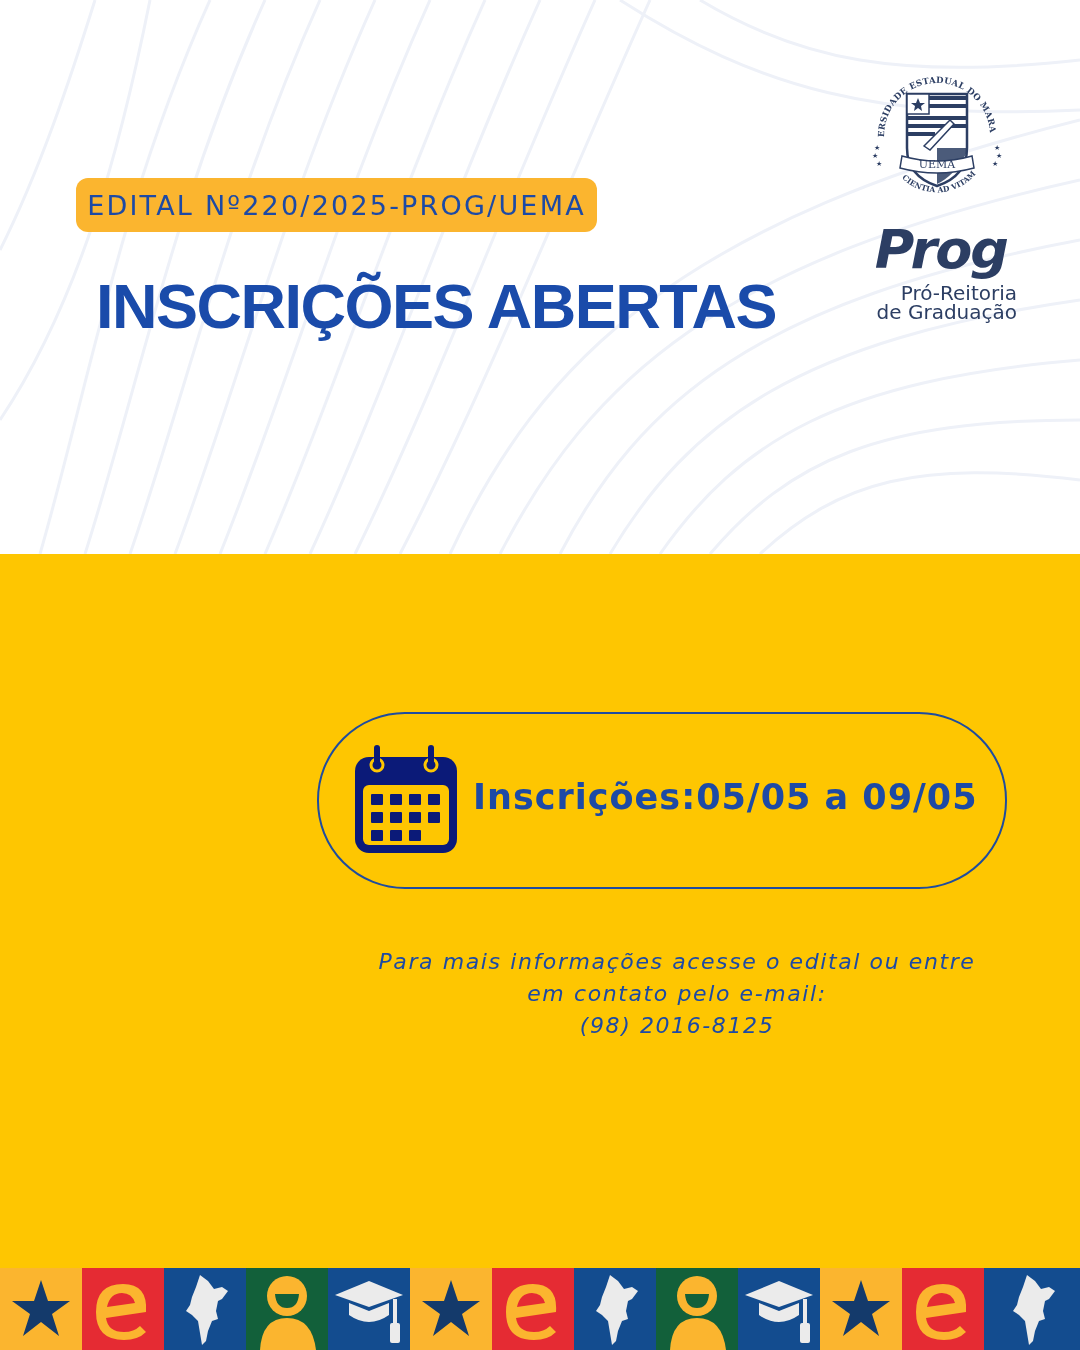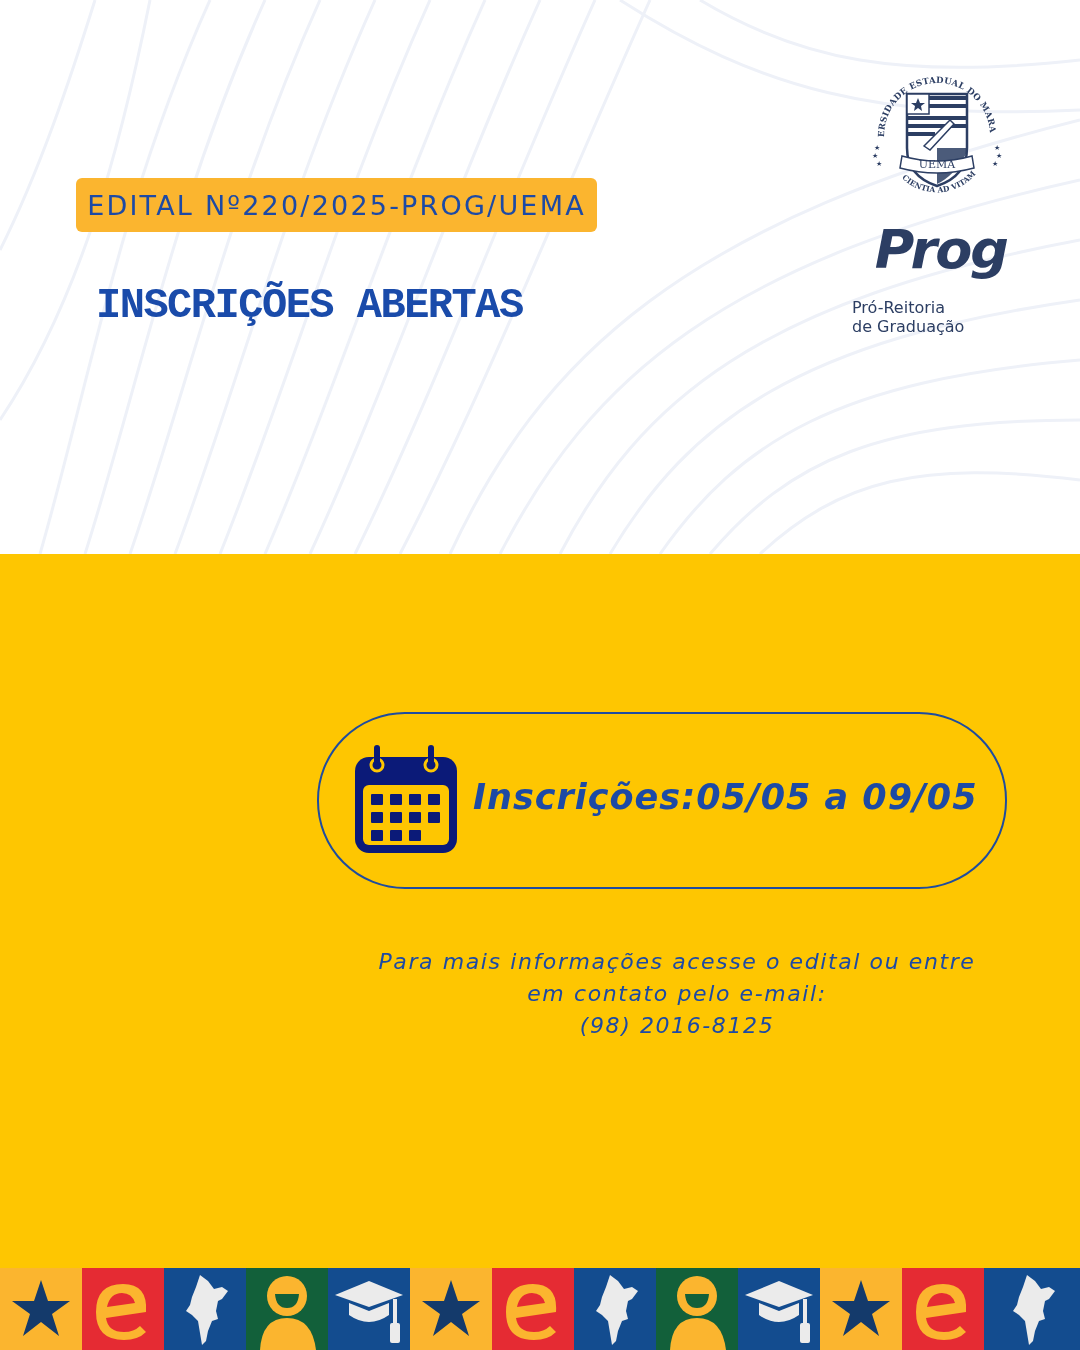--- a/index.html
+++ b/index.html
@@ -9,55 +9,55 @@
       background: #ffffff;
       font-family: "DejaVu Sans", sans-serif;
     }
     .top {
       position: absolute; left: 0; top: 0; width: 1080px; height: 554px;
       background: #ffffff; overflow: hidden;
     }
     .waves { position: absolute; left: 0; top: 0; width: 1080px; height: 554px; }
     .badge {
       position: absolute; left: 76px; top: 178px; width: 521px; height: 54px;
-      background: #FBB52F; border-radius: 6px;
+      background: #FBB52F; border-radius: 12px;
       display: flex; align-items: center; justify-content: center;
       color: #1D4AA5; font-family: "DejaVu Sans", sans-serif;
       font-size: 27px; letter-spacing: 2.2px; font-weight: normal;
     }
     .headline {
       position: absolute; left: 96px; top: 270px;
-      color: #1A4BAA; font-family: Liberation Mono, monospace;
-      font-weight: bold; font-size: 42px; line-height: 72px;
+      color: #1A4BAA; font-family: Liberation Sans, sans-serif;
+      font-weight: bold; font-size: 63px; line-height: 72px;
       letter-spacing: -1.5px;
     }
     .headline div { white-space: nowrap; }
     .logo { position: absolute; left: 862px; top: 58px; width: 150px; height: 150px; }
     .prog-word {
       position: absolute; left: 862px; top: 218px; width: 145px; text-align: right;
       color: #2C3E63; font-family: "DejaVu Sans", sans-serif; font-weight: bold;
       font-size: 54px; letter-spacing: -2px; line-height: 64px; font-style: italic;
     }
     .prog-sub {
-      position: absolute; left: 852px; top: 298px; width: 165px; text-align: left;
-      color: #2C3E63; font-family: "DejaVu Sans", sans-serif; font-size: 16px; line-height: 19px;
+      position: absolute; left: 852px; top: 284px; width: 165px; text-align: right;
+      color: #2C3E63; font-family: "DejaVu Sans", sans-serif; font-size: 20px; line-height: 19px;
     }
     .yellow {
       position: absolute; left: 0; top: 554px; width: 1080px; height: 714px;
       background: #FEC601;
     }
     .pill {
       position: absolute; left: 317px; top: 712px; width: 690px; height: 177px;
       border: 2px solid #1F4C9E; border-radius: 88px;
     }
     .cal { position: absolute; left: 352px; top: 745px; width: 108px; height: 112px; }
     .pill-text {
       position: absolute; left: 473px; top: 777px; white-space: nowrap;
       color: #1D4AA5; font-family: "DejaVu Sans", sans-serif; font-weight: bold;
-      font-size: 35px; letter-spacing: 1px; font-style: italic;
+      font-size: 35px; letter-spacing: 1px;
     }
     .info {
       position: absolute; right: 63px; top: 946px; width: 680px; text-align: center;
       color: #1D4AA5; font-family: "DejaVu Sans", sans-serif; font-style: oblique;
       font-size: 22px; line-height: 32px; letter-spacing: 1.6px;
     }
     .strip {
       position: absolute; left: 0; top: 1268px; width: 1080px; height: 82px;
       display: flex; overflow: hidden;
     }

